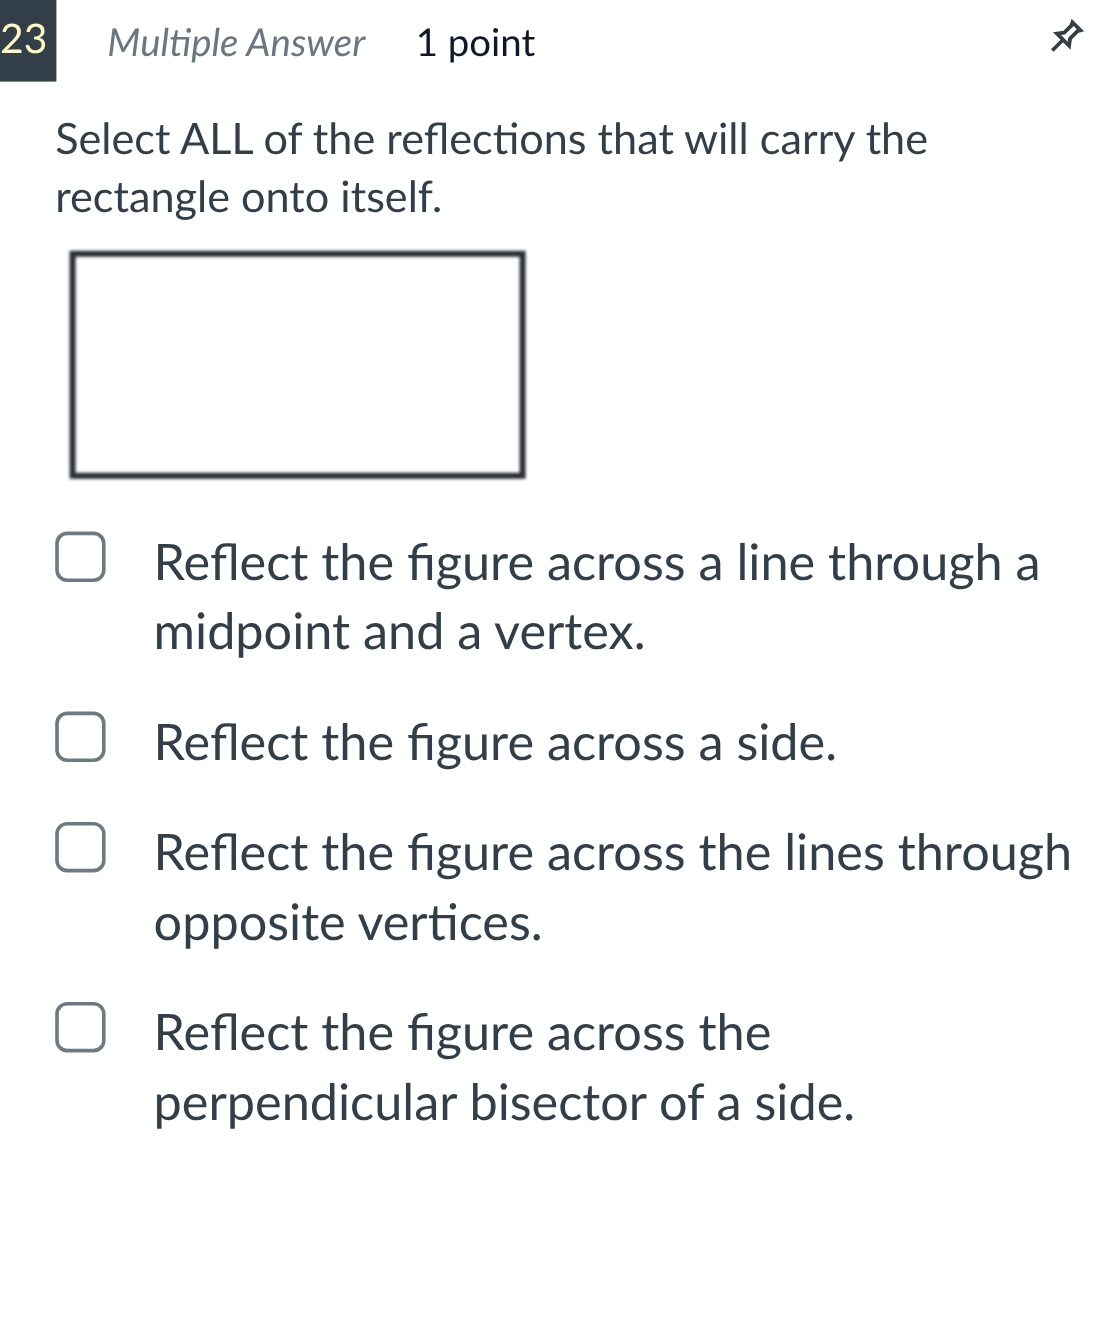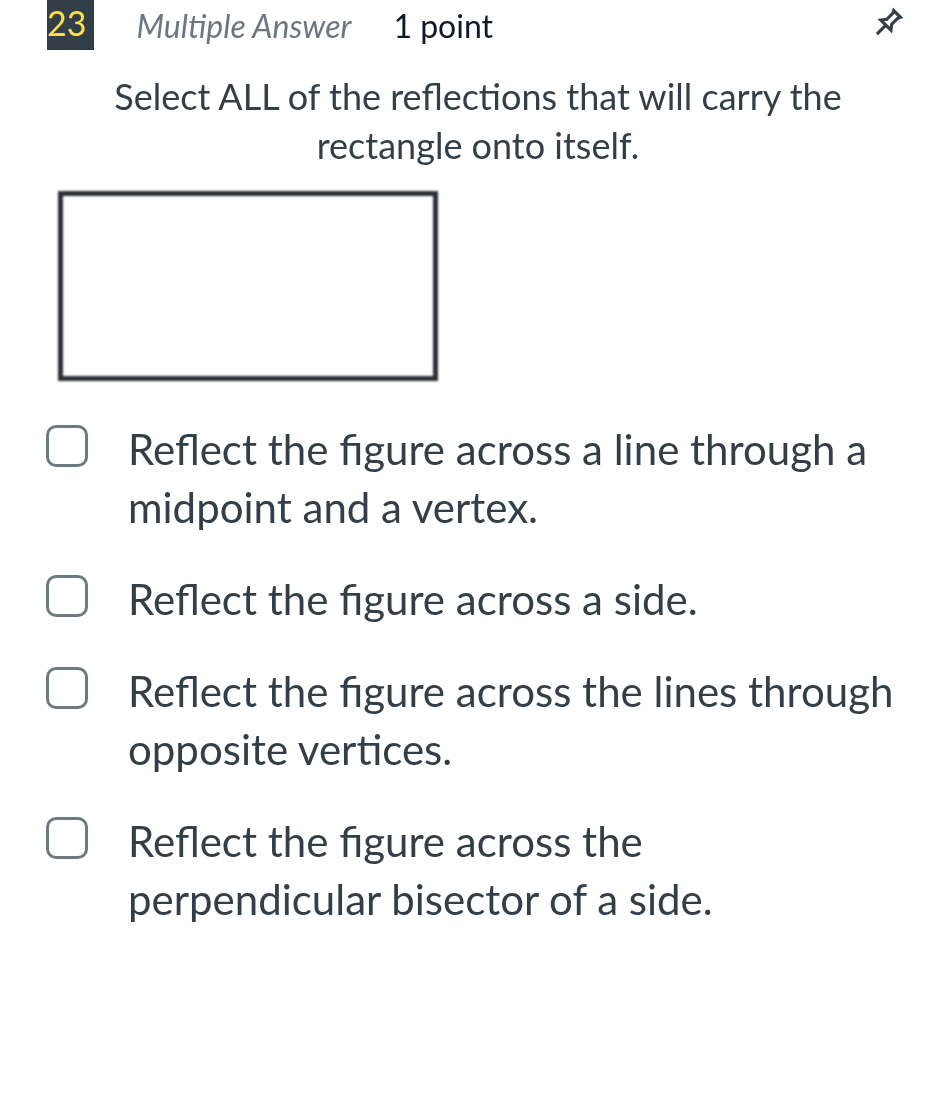--- a/index.html
+++ b/index.html
@@ -14,31 +14,30 @@
       width: 926px;
     }
     .header {
       display: flex;
       align-items: center;
       gap: 24px;
       padding-bottom: 12px;
     }
     .qnum-badge {
       background: #333f48;
-      color: #fde047;
+      color: #fef9c3;
       font-size: 34px;
       font-weight: 400;
       padding: 4px 8px 10px 0;
       min-width: 42px;
       text-align: right;
-      height: 50px;
+      height: 68px;
       display: flex;
       align-items: center;
       justify-content: flex-end;
-      margin-left: 47px;
     }
     .qtype {
       color: #6b7680;
       font-size: 32px;
       font-weight: 400;
       margin-left: 18px;
       font-style: italic;
     }
     .qpoints {
       color: #0f172a;
@@ -58,21 +57,20 @@
       stroke-width: 2;
     }
     .content {
       padding: 10px 16px 0 46px;
     }
     .prompt {
       font-size: 36px;
       line-height: 1.35;
       color: #333f48;
       margin-bottom: 22px;
-      text-align: center;
     }
     .figure {
       margin: 8px 0 40px 12px;
     }
     .rect-outline {
       width: 380px;
       height: 190px;
       border: 5px solid #2b2f33;
       filter: blur(1.2px);
     }

